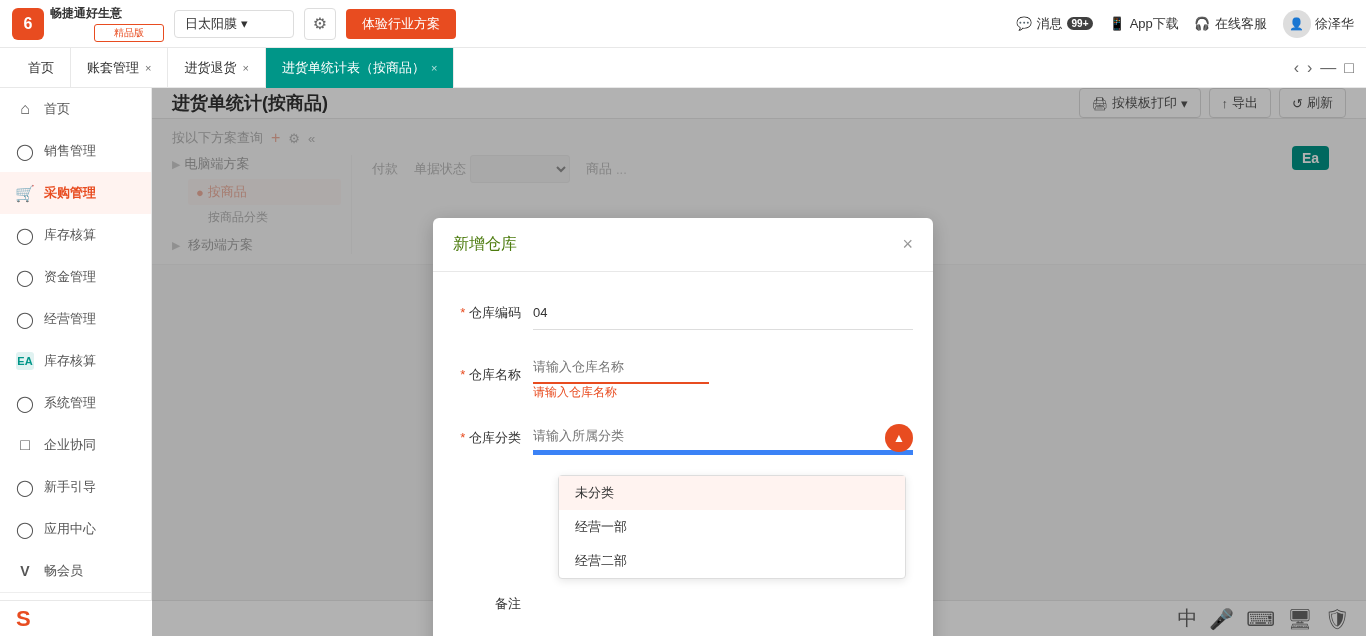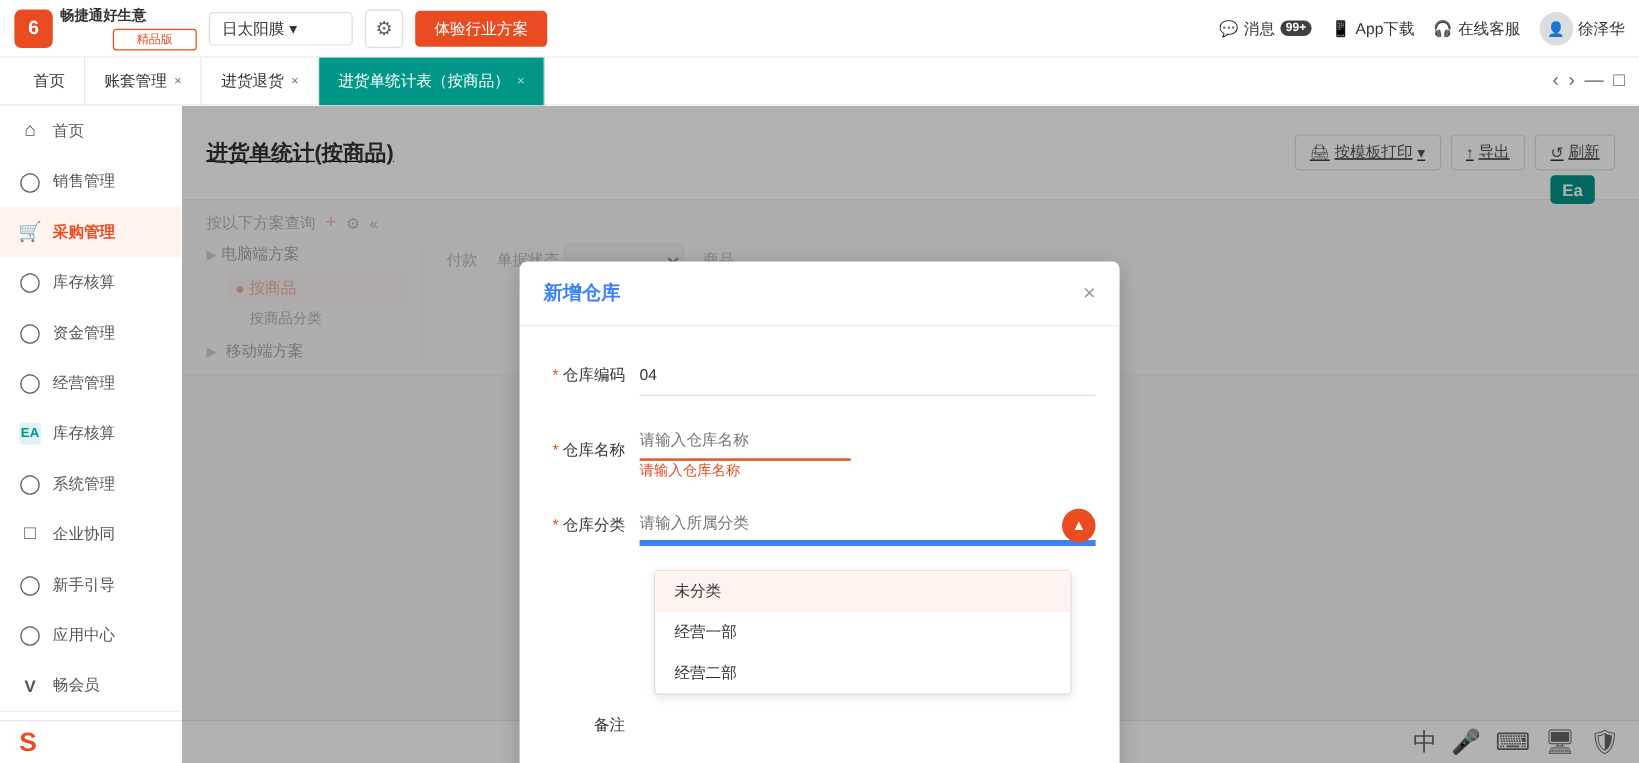--- a/index.html
+++ b/index.html
@@ -100,24 +100,23 @@
     .sidebar-item.active { background: #fff3f0; color: #e84c20; font-weight: bold; }
     .sidebar-icon { width: 18px; height: 18px; display: flex; align-items: center; justify-content: center; font-size: 16px; }
     .sidebar-bottom { margin-top: auto; border-top: 1px solid #eee; padding: 8px 0; }
     .sidebar-bottom-item { display: flex; align-items: center; gap: 6px; padding: 8px 16px; cursor: pointer; color: #999; font-size: 12px; }
 
     
     .content-area {
       flex: 1; background: #f5f5f5; overflow: hidden; position: relative;
     }
     .page-header {
-      background: #fff; padding: 24px 20px;
+      background: #fff; padding: 0 20px;
       display: flex; align-items: center; justify-content: space-between;
       border-bottom: 1px solid #e8e8e8;
-      text-decoration: underline;
     }
     .page-title { font-size: 18px; font-weight: bold; color: #333; }
     .page-actions { display: flex; gap: 8px; align-items: center; }
     .action-btn {
       display: flex; align-items: center; gap: 4px;
       padding: 5px 12px; border: 1px solid #ddd; border-radius: 4px;
       background: #fff; cursor: pointer; color: #555; font-size: 13px;
     }
     .query-btn {
       background: #e84c20; color: white; border: none;
@@ -137,21 +136,21 @@
     .dialog {
       position: absolute; top: 130px; left: 50%; transform: translateX(-50%);
       background: #fff; border-radius: 6px; width: 500px;
       box-shadow: 0 4px 20px rgba(0,0,0,0.2);
       overflow: visible;
     }
     .dialog-header {
       display: flex; align-items: center; justify-content: space-between;
       padding: 16px 20px; border-bottom: 1px solid #e8e8e8;
     }
-    .dialog-title { font-size: 16px; font-weight: bold; color: #3b82f6; }
+    .dialog-title { font-size: 16px; font-weight: normal; color: #4d7c0f; }
     .dialog-close { cursor: pointer; color: #999; font-size: 18px; }
     .dialog-body { padding: 24px 20px; }
     .form-row {
       display: flex; align-items: flex-start; margin-bottom: 20px; position: relative;
     }
     .form-label {
       width: 80px; text-align: right; padding-right: 12px;
       color: #333; font-size: 13px; padding-top: 8px; flex-shrink: 0;
     }
     .required::before { content: '* '; color: #e84c20; }
@@ -419,21 +418,21 @@
           </div>
 
           <div class="form-row" style="position:relative;">
             <label class="form-label required">仓库分类</label>
             <div class="select-wrapper">
               <input class="select-input" type="text" placeholder="请输入所属分类" style="">
               <div class="select-arrow">▲</div>
             </div>
           </div>
 
-          <div class="dropdown-list" style="position:relative;left:0;top:0;margin-left:92px;margin-right:20px;">
+          <div class="dropdown-list" style="position:relative;left:13px;top:0;margin-left:92px;margin-right:20px;">
             <div class="dropdown-item selected">未分类</div>
             <div class="dropdown-item">经营一部</div>
             <div class="dropdown-item">经营二部</div>
           </div>
 
           <div class="form-row" style="margin-top:8px;">
             <label class="form-label">备注</label>
             <textarea class="textarea-input" style=""></textarea>
           </div>
 

